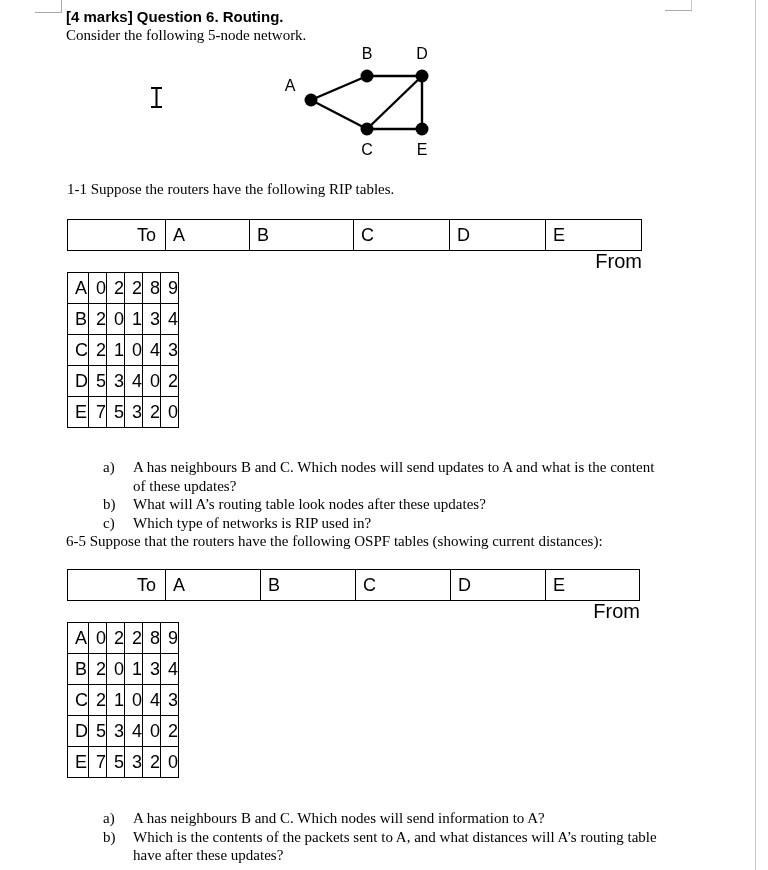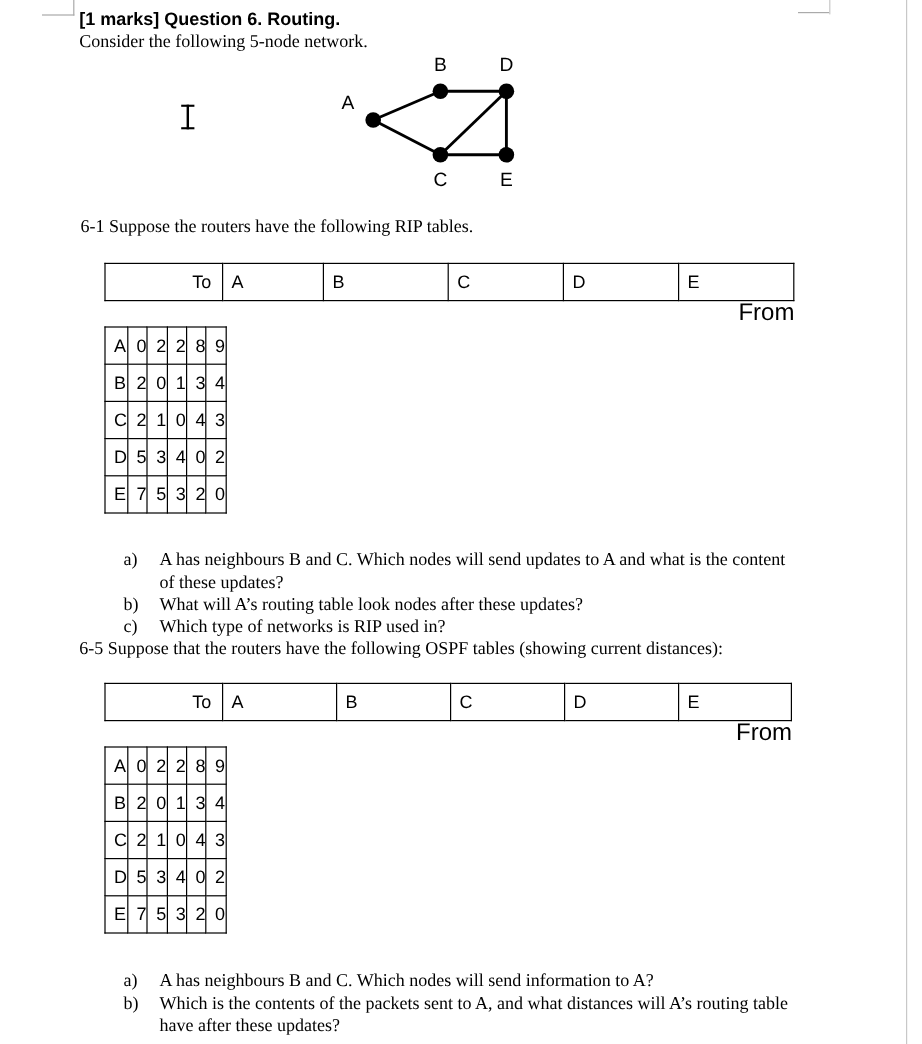--- a/index.html
+++ b/index.html
@@ -84,23 +84,22 @@
   .diagram svg { display: block; }
 
   
   .rt-wrap { position: absolute; }
   #table-1-wrap { left: 67px; top: 219px; }
   #table-2-wrap { left: 67px; top: 569px; }
 
   table.rt {
     border-collapse: collapse;
     font-family: "Liberation Sans", sans-serif;
-    font-size: 15px;
+    font-size: 18px;
     color: #000;
-    margin-left: 20px;
   }
   table.rt td {
     border: 1px solid #000000;
     height: 30px;
     padding: 0 0 0 7px;
     vertical-align: middle;
     text-align: left;
     font-weight: normal;
   }
   table.rt td.to-cell {
@@ -148,21 +147,21 @@
   .qitem .qtext { flex: 1 1 auto; }
 </style>
 </head>
 <body>
 
 <div class="page-edge-right"></div>
 <div class="margin-mark tl"></div>
 <div class="margin-mark tr"></div>
 <div class="margin-mark tr2"></div>
 
-<div class="q-title">[1 marks] Question 6. Routing.</div>
+<div class="q-title">[4 marks] Question 6. Routing.</div>
 <div class="q-intro">Consider the following 5-node network.</div>
 
 <div class="text-cursor">
   <svg width="13" height="21" viewBox="0 0 13 21" xmlns="http://www.w3.org/2000/svg">
     <rect x="5.5" y="0" width="2" height="21" fill="#000"></rect>
     <rect x="1" y="0" width="11" height="2" fill="#000"></rect>
     <rect x="1" y="19" width="11" height="2" fill="#000"></rect>
   </svg>
 </div>
 
@@ -186,21 +185,21 @@
     <g fill="#000000" text-anchor="middle">
       <text x="20" y="46">A</text>
       <text x="97" y="14">B</text>
       <text x="97" y="110">C</text>
       <text x="152" y="14">D</text>
       <text x="152" y="110">E</text>
     </g>
   </svg>
 </div>
 
-<div class="sub-line" id="sub-6-1">6-1 Suppose the routers have the following RIP tables.</div>
+<div class="sub-line" id="sub-6-1">1-1 Suppose the routers have the following RIP tables.</div>
 
 <div class="rt-wrap" id="table-1-wrap">
   <table class="rt" id="table-1">
     <tbody>
       <tr>
         <td class="c0 to-cell">To</td>
         <td class="c1">A</td>
         <td class="c2">B</td>
         <td class="c3">C</td>
         <td class="c4">D</td>

